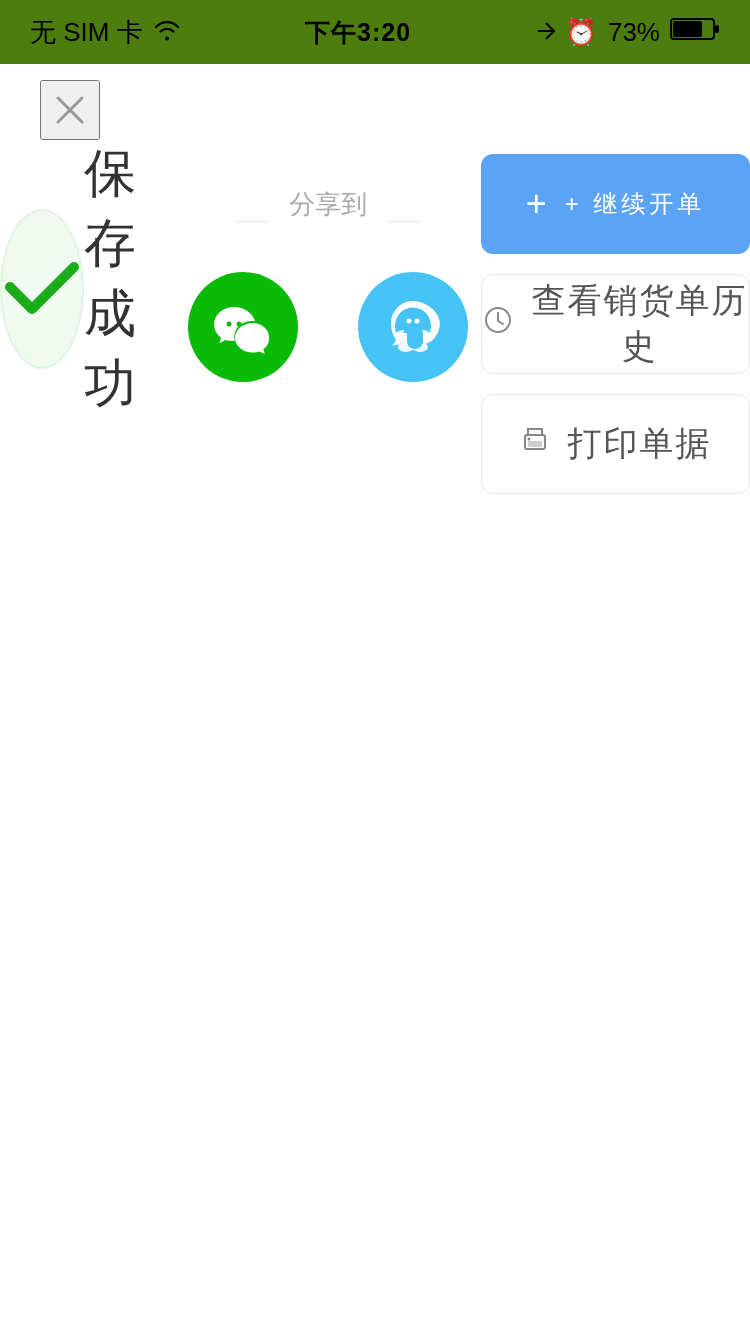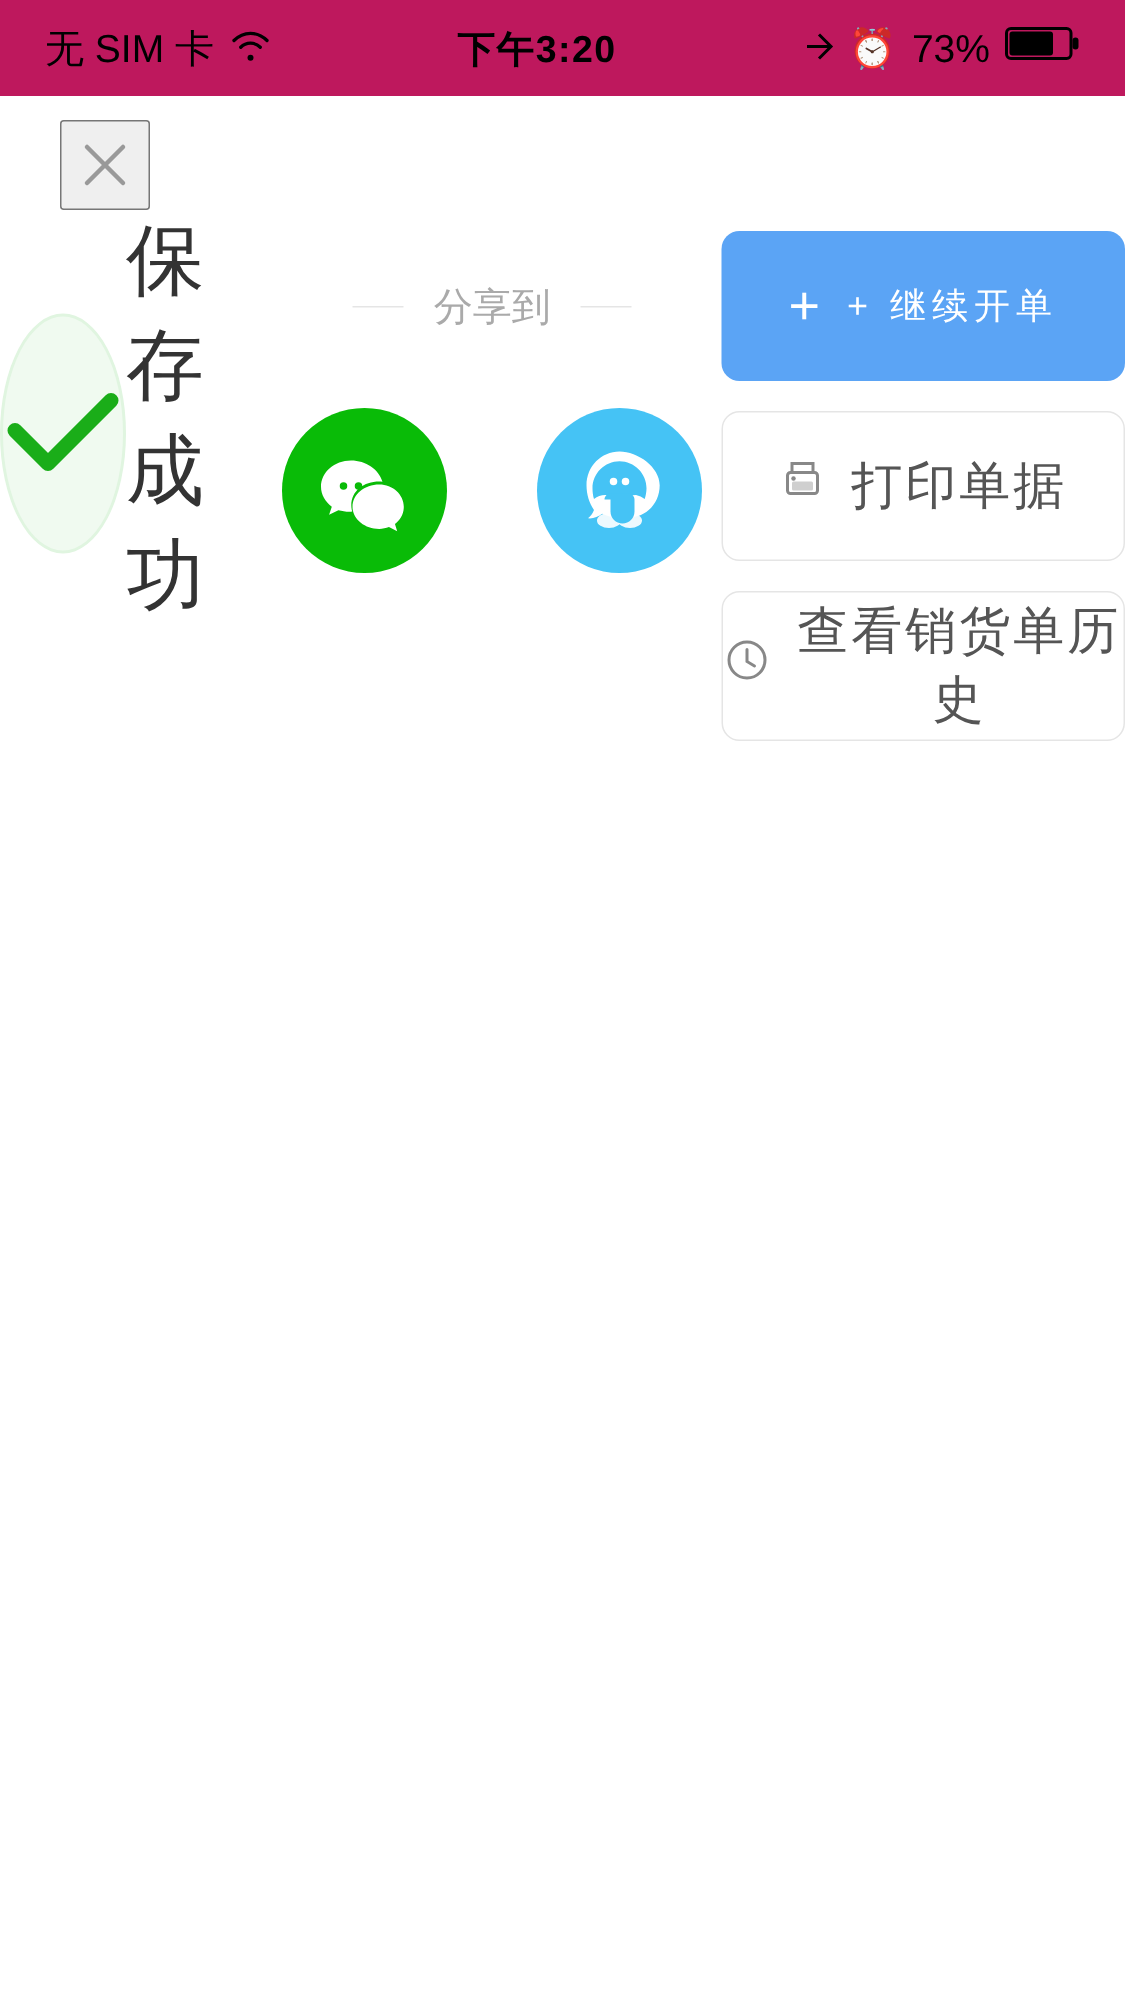--- a/index.html
+++ b/index.html
@@ -19,21 +19,21 @@
     }
 
     
     .status-bar {
       width: 100%;
       height: 64px;
       display: flex;
       align-items: center;
       justify-content: space-between;
       padding: 0 30px;
-      background: #be185d;
+      background: #4d7c0f;
     }
 
     .status-left {
       display: flex;
       align-items: center;
       gap: 10px;
       font-size: 26px;
       color: #000;
       font-weight: 500;
     }
@@ -111,21 +111,21 @@
       width: 100%;
       display: flex;
       flex-direction: column;
       align-items: center;
       margin-bottom: 50px;
     }
 
     .divider-row {
       width: 100%;
       display: flex;
-      align-items: center;
+      align-items: flex-end;
       padding: 0 60px;
       margin-bottom: 50px;
     }
 
     .divider-line {
       flex: 1;
       height: 1px;
       background: #e5e5e5;
     }
 
@@ -291,33 +291,33 @@
   <div class="action-buttons">
 
     <button class="btn-primary">
       <span style="font-size:36px;font-weight:300;color:white;">+</span>
       <span style="font-size:24px;letter-spacing:4px;">+ 继续开单</span>
     </button>
 
     <button class="btn-secondary">
       <span>
         <svg width="32" height="32" viewBox="0 0 32 32" fill="none">
+          <circle cx="16" cy="16" r="12" stroke="#888" stroke-width="2"></circle>
+          <path d="M16 9v8l5 3" stroke="#888" stroke-width="2" stroke-linecap="round"></path>
+        </svg>
+      </span>
+      <span>查看销货单历史</span>
+    </button>
+
+    <button class="btn-secondary">
+      <span>
+        <svg width="32" height="32" viewBox="0 0 32 32" fill="none">
           <rect x="6" y="11" width="20" height="14" rx="2" stroke="#888" stroke-width="2"></rect>
           <path d="M9 11V5h14v6" stroke="#888" stroke-width="2"></path>
           <rect x="9" y="17" width="14" height="6" rx="1" fill="#888" opacity="0.4"></rect>
           <circle cx="10" cy="15" r="1.5" fill="#888"></circle>
         </svg>
       </span>
       <span>打印单据</span>
     </button>
-
-    <button class="btn-secondary">
-      <span>
-        <svg width="32" height="32" viewBox="0 0 32 32" fill="none">
-          <circle cx="16" cy="16" r="12" stroke="#888" stroke-width="2"></circle>
-          <path d="M16 9v8l5 3" stroke="#888" stroke-width="2" stroke-linecap="round"></path>
-        </svg>
-      </span>
-      <span>查看销货单历史</span>
-    </button>
   </div>
 
 </div>
 
 </body></html>

